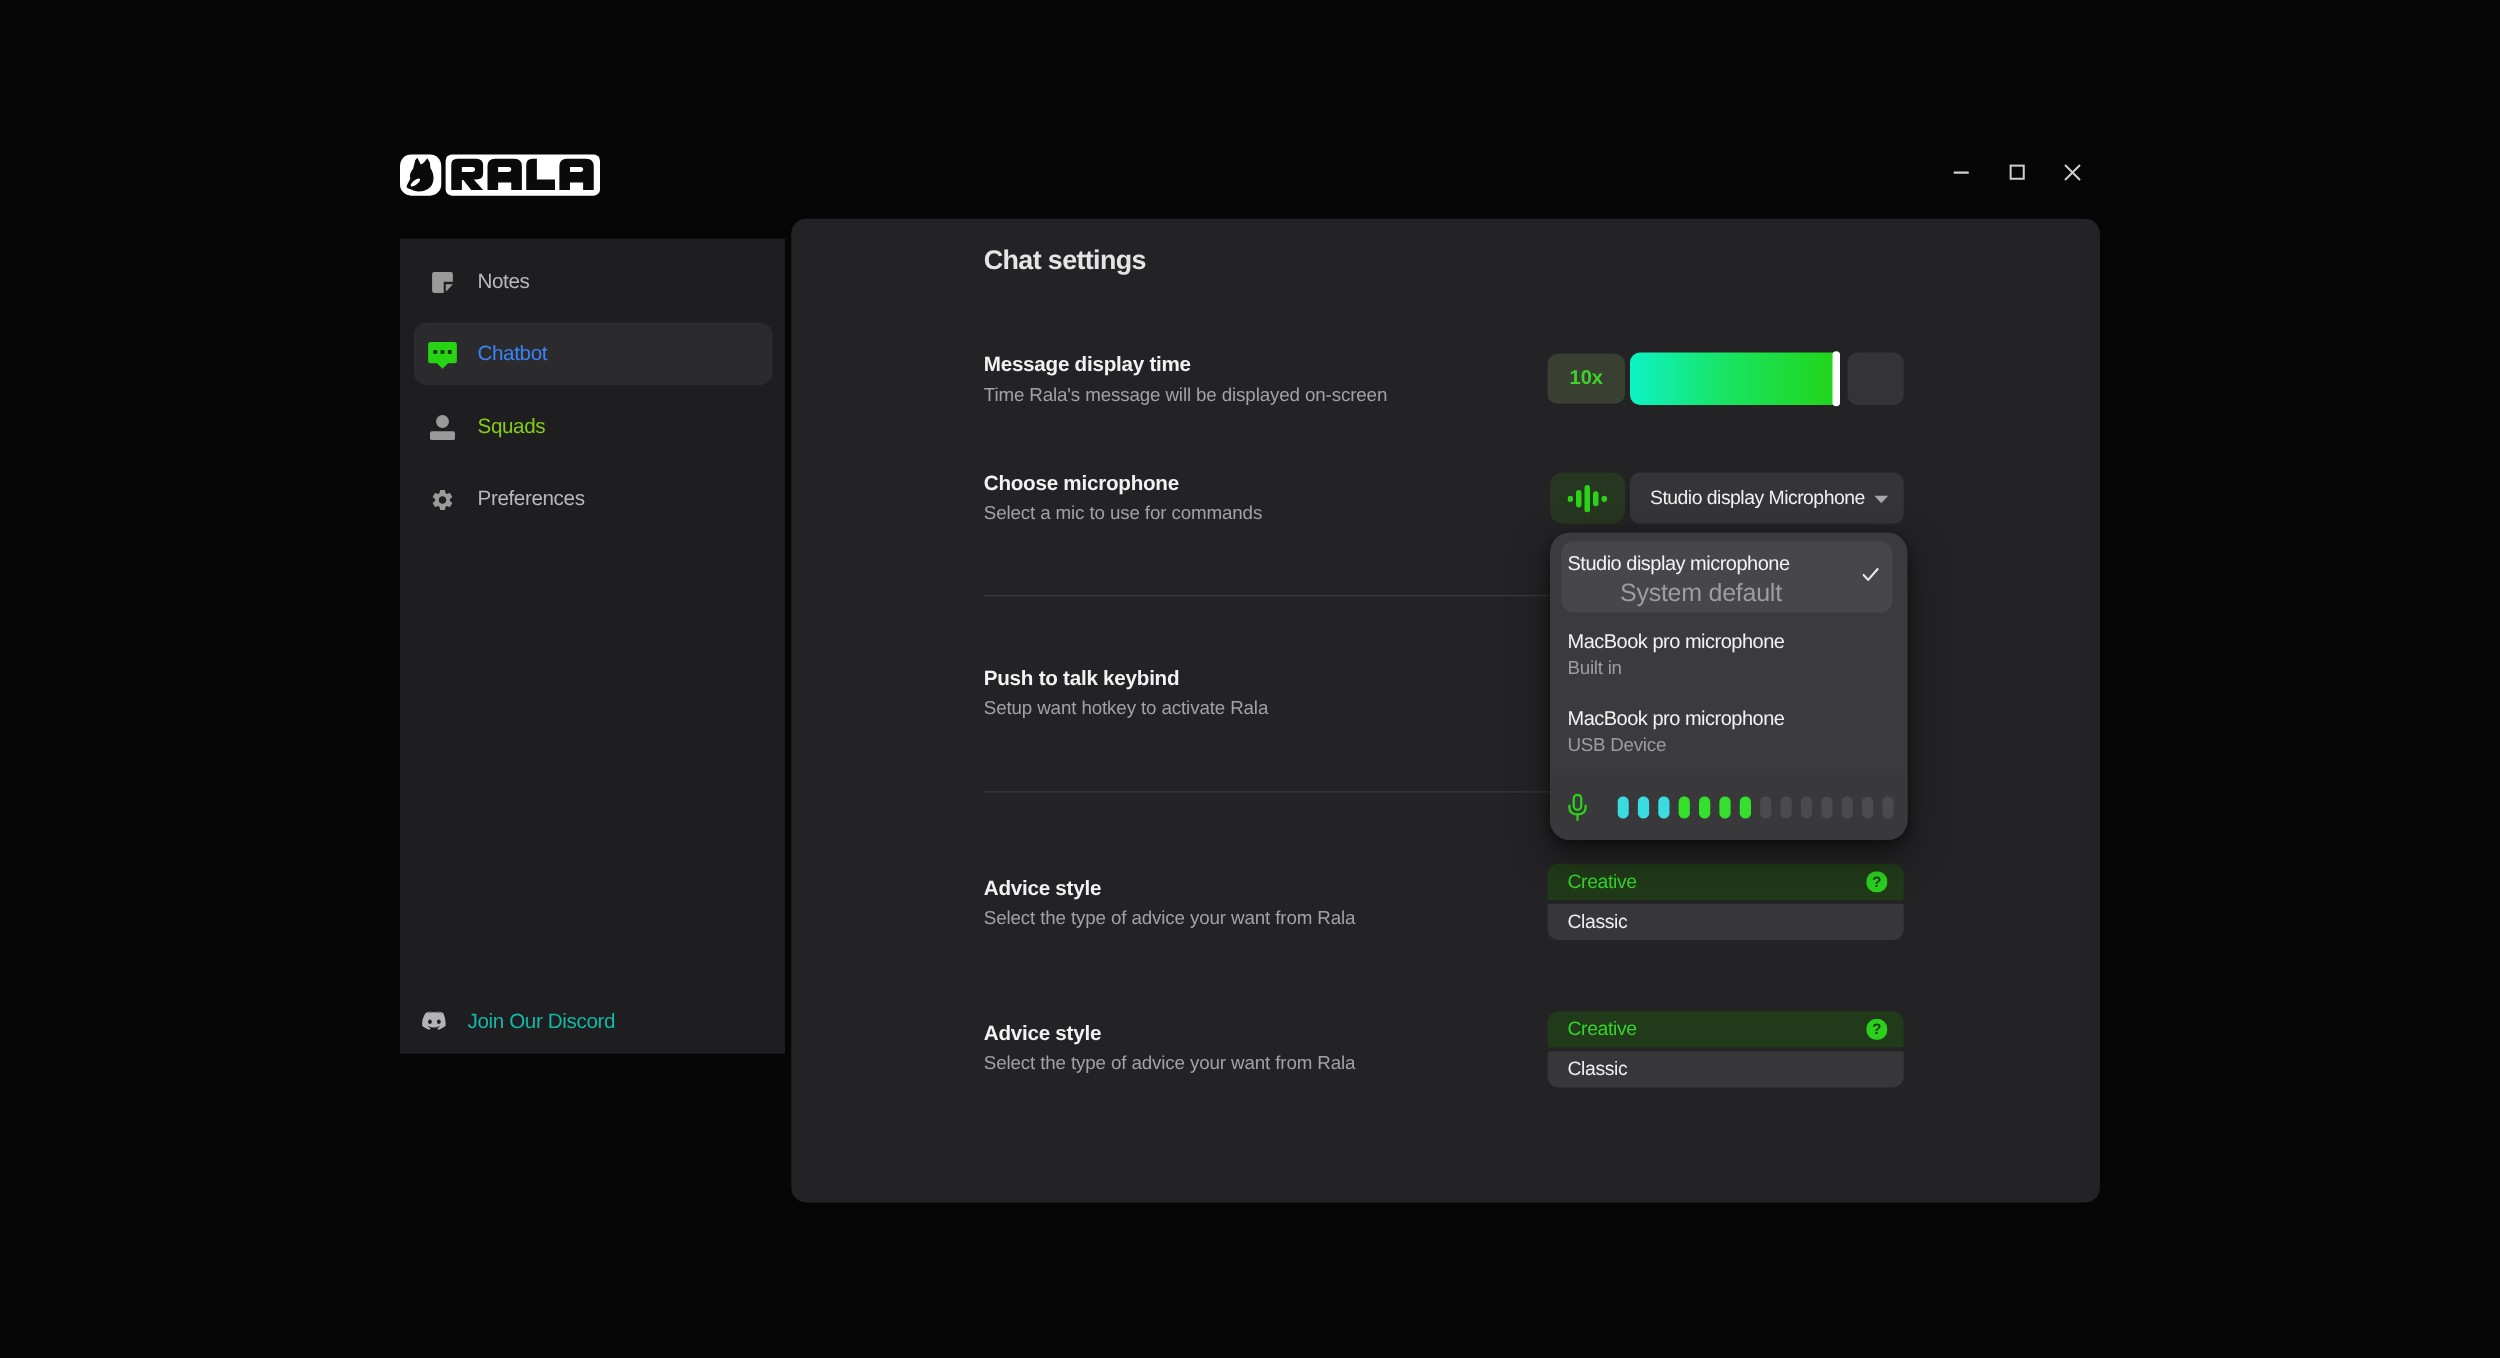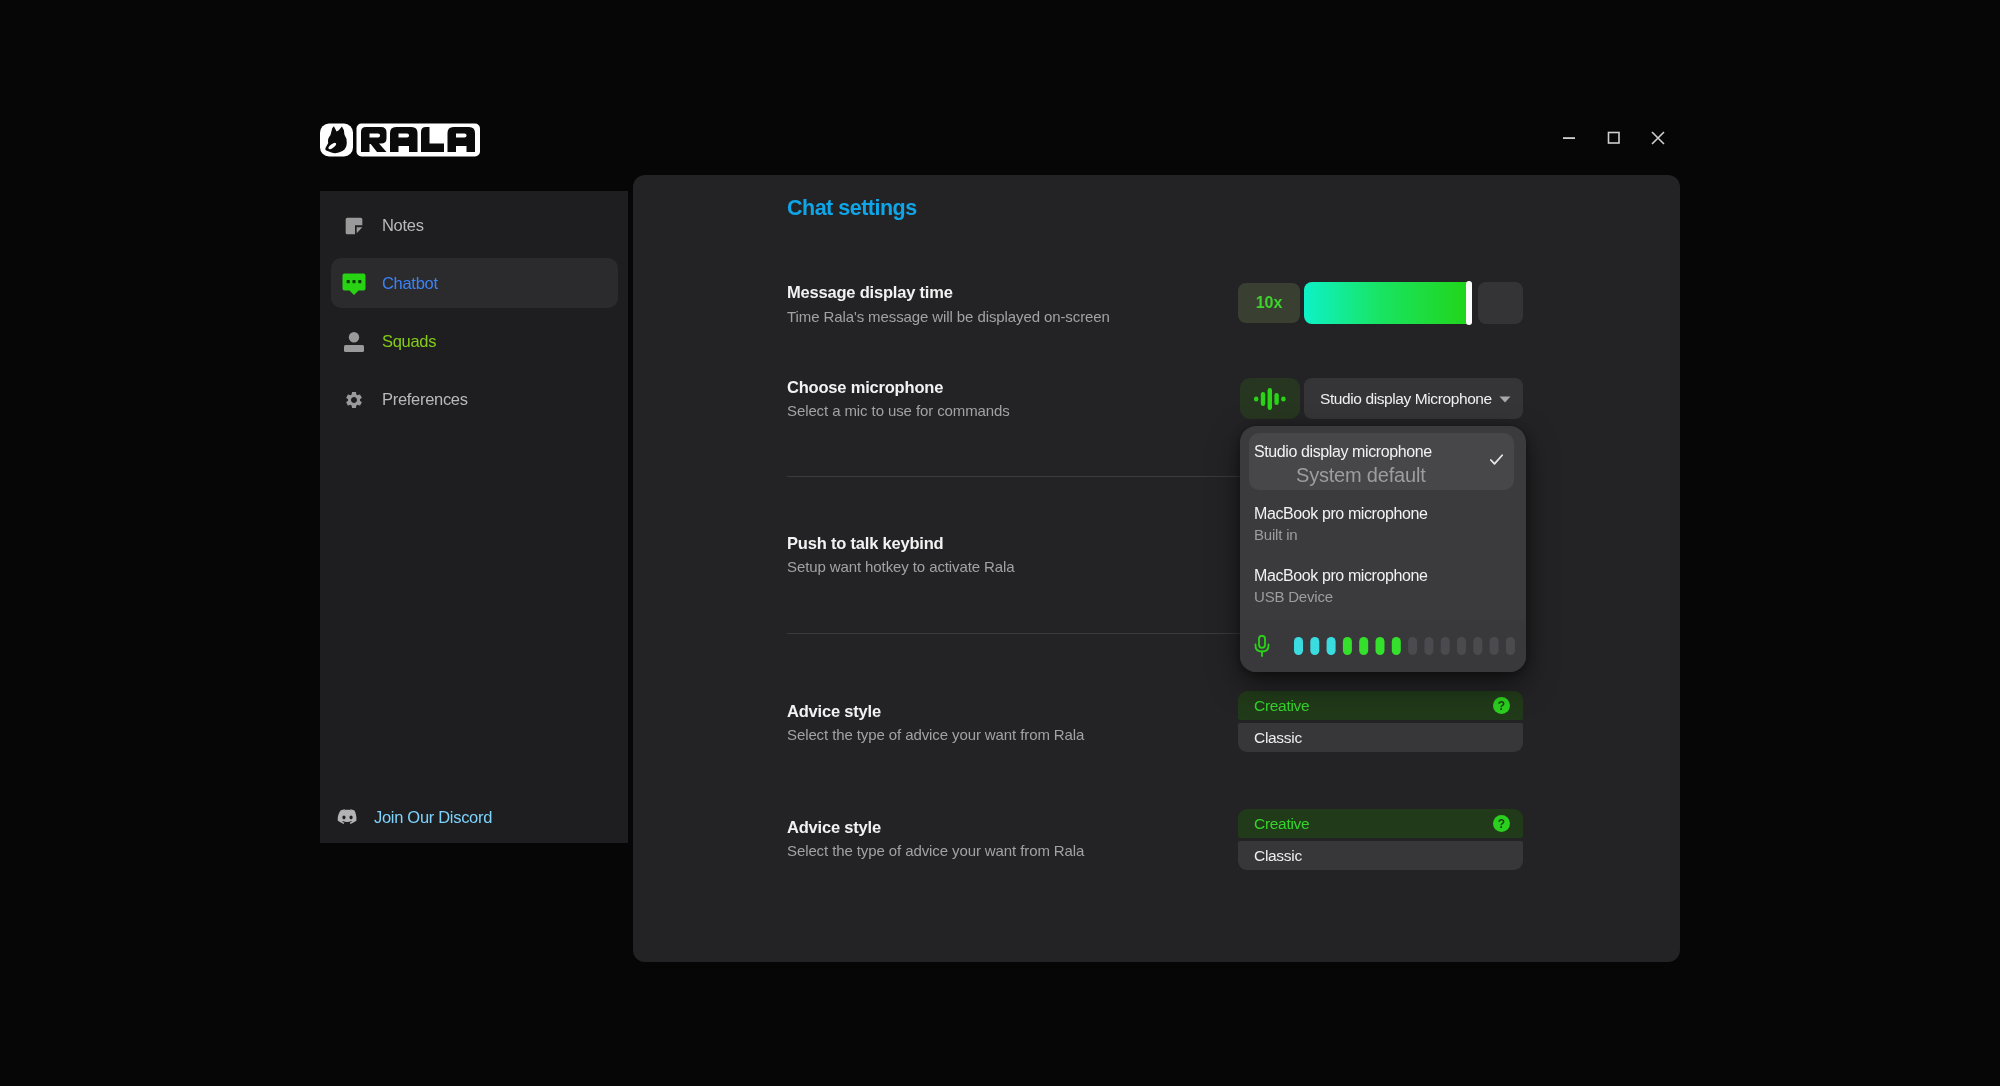--- a/index.html
+++ b/index.html
@@ -68,26 +68,26 @@
     <div class="abs" style="left:62px; top:141px; font-size:16.5px; letter-spacing:-0.3px; color:#84cc16;">Squads</div>
 
     <svg class="abs" style="left:24px; top:199px;" width="20" height="20" viewBox="0 0 24 24">
       <path fill="#9a9a9a" d="M19.14,12.94c0.04-0.3,0.06-0.61,0.06-0.94c0-0.32-0.02-0.64-0.07-0.94l2.03-1.58c0.18-0.14,0.23-0.41,0.12-0.61l-1.92-3.32c-0.12-0.22-0.37-0.29-0.59-0.22l-2.39,0.96c-0.5-0.38-1.03-0.7-1.62-0.94L14.4,2.81c-0.04-0.24-0.24-0.41-0.48-0.41h-3.84c-0.24,0-0.43,0.17-0.47,0.41L9.25,5.35C8.66,5.59,8.12,5.92,7.63,6.29L5.24,5.33c-0.22-0.08-0.47,0-0.59,0.22L2.74,8.87C2.62,9.08,2.66,9.34,2.86,9.48l2.03,1.58C4.84,11.36,4.8,11.69,4.8,12s0.02,0.64,0.07,0.94l-2.03,1.58c-0.18,0.14-0.23,0.41-0.12,0.61l1.92,3.32c0.12,0.22,0.37,0.29,0.59,0.22l2.39-0.96c0.5,0.38,1.03,0.7,1.62,0.94l0.36,2.54c0.05,0.24,0.24,0.41,0.48,0.41h3.84c0.24,0,0.44-0.17,0.47-0.41l0.36-2.54c0.59-0.24,1.13-0.56,1.62-0.94l2.39,0.96c0.22,0.08,0.47,0,0.59-0.22l1.92-3.32c0.12-0.22,0.07-0.47-0.12-0.61L19.14,12.94z M12,15.6c-1.98,0-3.6-1.62-3.6-3.6s1.62-3.6,3.6-3.6s3.6,1.62,3.6,3.6S13.98,15.6,12,15.6z"></path>
     </svg>
     <div class="abs" style="left:62px; top:199px; font-size:16.5px; letter-spacing:-0.3px; color:#b9b9bc;text-align:center;">Preferences</div>
 
     <svg class="abs" style="left:16px; top:618px;" width="22" height="17" viewBox="0 0 21 16">
       <path fill="#b3b3b6" d="M17.7,1.3C16.4,0.7,15,0.3,13.6,0.1l-0.2,0.4c1.3,0.3,2.4,0.8,3.4,1.5c-1.7-0.9-3.6-1.4-5.8-1.4S7,1.1,5.3,2c1-0.7,2.1-1.2,3.4-1.5L8.5,0.1C7,0.3,5.6,0.7,4.3,1.3C2.1,4.6,1.3,7.9,1.7,11.2c1.9,1.4,3.8,2.3,5.6,2.9l0.7-1.2c-0.7-0.3-1.4-0.6-2-1.1l0.5-0.4c1.2,0.6,2.6,0.9,4.1,0.9s2.9-0.3,4.1-0.9l0.5,0.4c-0.6,0.4-1.3,0.8-2,1.1l0.7,1.2c1.8-0.6,3.7-1.5,5.6-2.9C19.8,7.4,19,4.1,17.7,1.3z M7.6,9.6C6.8,9.6,6.1,8.8,6.1,7.9s0.7-1.7,1.5-1.7s1.5,0.8,1.5,1.7S8.4,9.6,7.6,9.6z M14.4,9.6c-0.8,0-1.5-0.8-1.5-1.7s0.7-1.7,1.5-1.7s1.5,0.8,1.5,1.7S15.2,9.6,14.4,9.6z"></path>
     </svg>
-    <div class="abs" style="left:54px; top:617px; font-size:16.5px; letter-spacing:-0.3px; color:#7dd3fc;">Join Our Discord</div>
+    <div class="abs" style="left:54px; top:617px; font-size:16.5px; letter-spacing:-0.3px; color:#14b8a6;">Join Our Discord</div>
   </div>
 
 
   <div class="abs" style="left:633px; top:175px; width:1047px; height:787px; background:#232325; border-radius:12px;">
-    <div class="abs" style="left:154px; top:21px; font-size:21.5px; font-weight:bold; letter-spacing:-0.5px; color:#0ea5e9;">Chat settings</div>
+    <div class="abs" style="left:154px; top:21px; font-size:21.5px; font-weight:bold; letter-spacing:-0.5px; color:#e5e5e5;">Chat settings</div>
 
     <div class="label abs" style="left:154px; top:108px;">Message display time</div>
     <div class="sub abs" style="left:154px; top:133px;">Time Rala's message will be displayed on-screen</div>
     <div class="abs" style="left:605px; top:108px; width:62px; height:40px; background:#394032; border-radius:8px; text-align:center; line-height:40px; font-size:16px; font-weight:bold; color:#3ed32a;">10x</div>
     <div class="abs" style="left:671px; top:107px; width:168px; height:42px; border-radius:8px 3px 3px 8px; background:linear-gradient(90deg,#0ef2c7 0%, #18e463 45%, #22d416 100%);"></div>
     <div class="abs" style="left:833px; top:106px; width:6px; height:44px; background:#ffffff; border-radius:3px;"></div>
     <div class="abs" style="left:845px; top:107px; width:45px; height:42px; background:#343437; border-radius:8px;"></div>
 
     <div class="label abs" style="left:154px; top:203px;">Choose microphone</div>
     <div class="sub abs" style="left:154px; top:227px;">Select a mic to use for commands</div>

